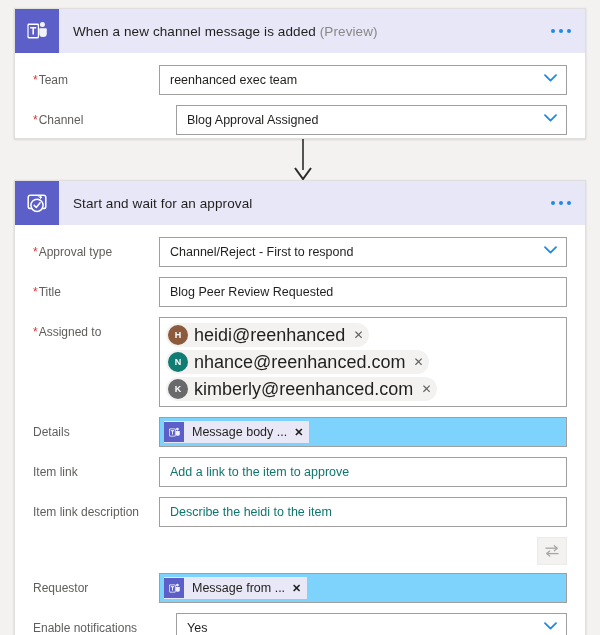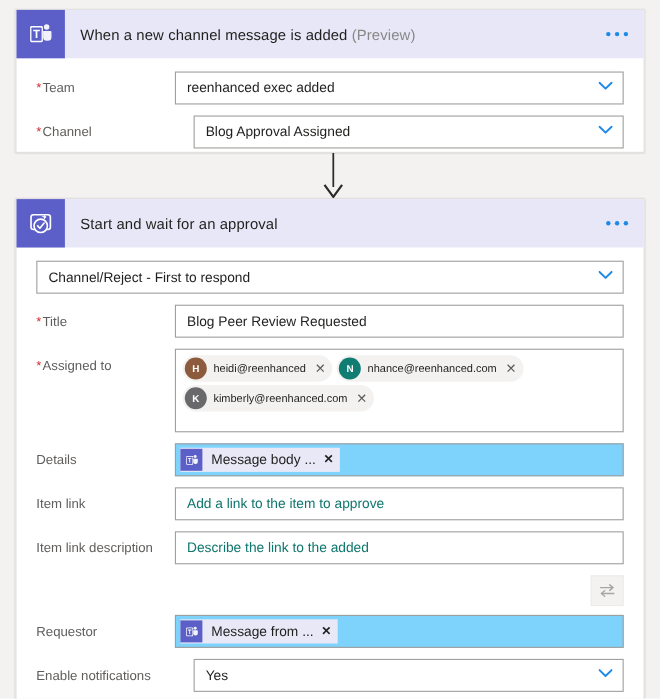--- a/index.html
+++ b/index.html
@@ -153,21 +153,21 @@
     border-radius: 50%;
     margin: 0 6px 0 2px;
     color: #fff;
     font-size: 9px;
     display: flex;
     align-items: center;
     justify-content: center;
     font-weight: bold;
   }
   .person-name {
-    font-size: 10px;
+    font-size: 18px;
     color: #201f1e;
     white-space: nowrap;
   }
   .chip-x {
     margin-left: 8px;
     font-size: 12px;
     color: #605e5c;
     cursor: pointer;
     line-height: 1;
   }
@@ -263,21 +263,21 @@
         <span></span>
       </div>
     </div>
     <div class="card-body">
 
       <div class="row">
         <div class="row-label">
           <span class="req-star">*</span><span>Team</span>
         </div>
         <div class="control">
-          <div class="input-box">reenhanced exec added</div>
+          <div class="input-box">reenhanced exec team</div>
           <div class="chevron">
             <svg width="13" height="8" viewBox="0 0 13 8">
                 <path d="M1 1.2 L6.5 6.6 L12 1.2" stroke="#1e8ae8" stroke-width="1.8" fill="none" stroke-linecap="round" stroke-linejoin="round"></path>
               </svg>
           </div>
         </div>
       </div>
 
       <div class="row">
         <div class="row-label">
@@ -319,20 +319,23 @@
       <div class="ellipsis">
         <span></span>
         <span></span>
         <span></span>
       </div>
     </div>
 
     <div class="card-body">
 
       <div class="row">
+        <div class="row-label">
+          <span class="req-star">*</span><span>Approval type</span>
+        </div>
         <div class="control">
           <div class="input-box">Channel/Reject - First to respond</div>
           <div class="chevron">
             <svg width="13" height="8" viewBox="0 0 13 8">
                 <path d="M1 1.2 L6.5 6.6 L12 1.2" stroke="#1e8ae8" stroke-width="1.8" fill="none" stroke-linecap="round" stroke-linejoin="round"></path>
               </svg>
           </div>
         </div>
       </div>
 
@@ -398,21 +401,21 @@
       <div class="row">
         <div class="row-label">Item link</div>
         <div class="control">
           <div class="input-box placeholder">Add a link to the item to approve</div>
         </div>
       </div>
 
       <div class="row">
         <div class="row-label">Item link description</div>
         <div class="control">
-          <div class="input-box placeholder">Describe the link to the added</div>
+          <div class="input-box placeholder">Describe the heidi to the item</div>
         </div>
       </div>
 
       <div class="row" style="height:30px; position:relative; margin-bottom:6px;">
         <div class="swap-btn" style="right:0; top:0;">
           <svg width="16" height="14" viewBox="0 0 16 14">
             <line x1="1.5" y1="4.2" x2="13" y2="4.2" stroke="#a6a6a6" stroke-width="1.3"></line>
             <path d="M10.3 1.7 L13.3 4.2 L10.3 6.7" fill="none" stroke="#a6a6a6" stroke-width="1.3" stroke-linecap="round" stroke-linejoin="round"></path>
             <line x1="3" y1="9.6" x2="14.5" y2="9.6" stroke="#a6a6a6" stroke-width="1.3"></line>
             <path d="M5.7 7.1 L2.7 9.6 L5.7 12.1" fill="none" stroke="#a6a6a6" stroke-width="1.3" stroke-linecap="round" stroke-linejoin="round"></path>

